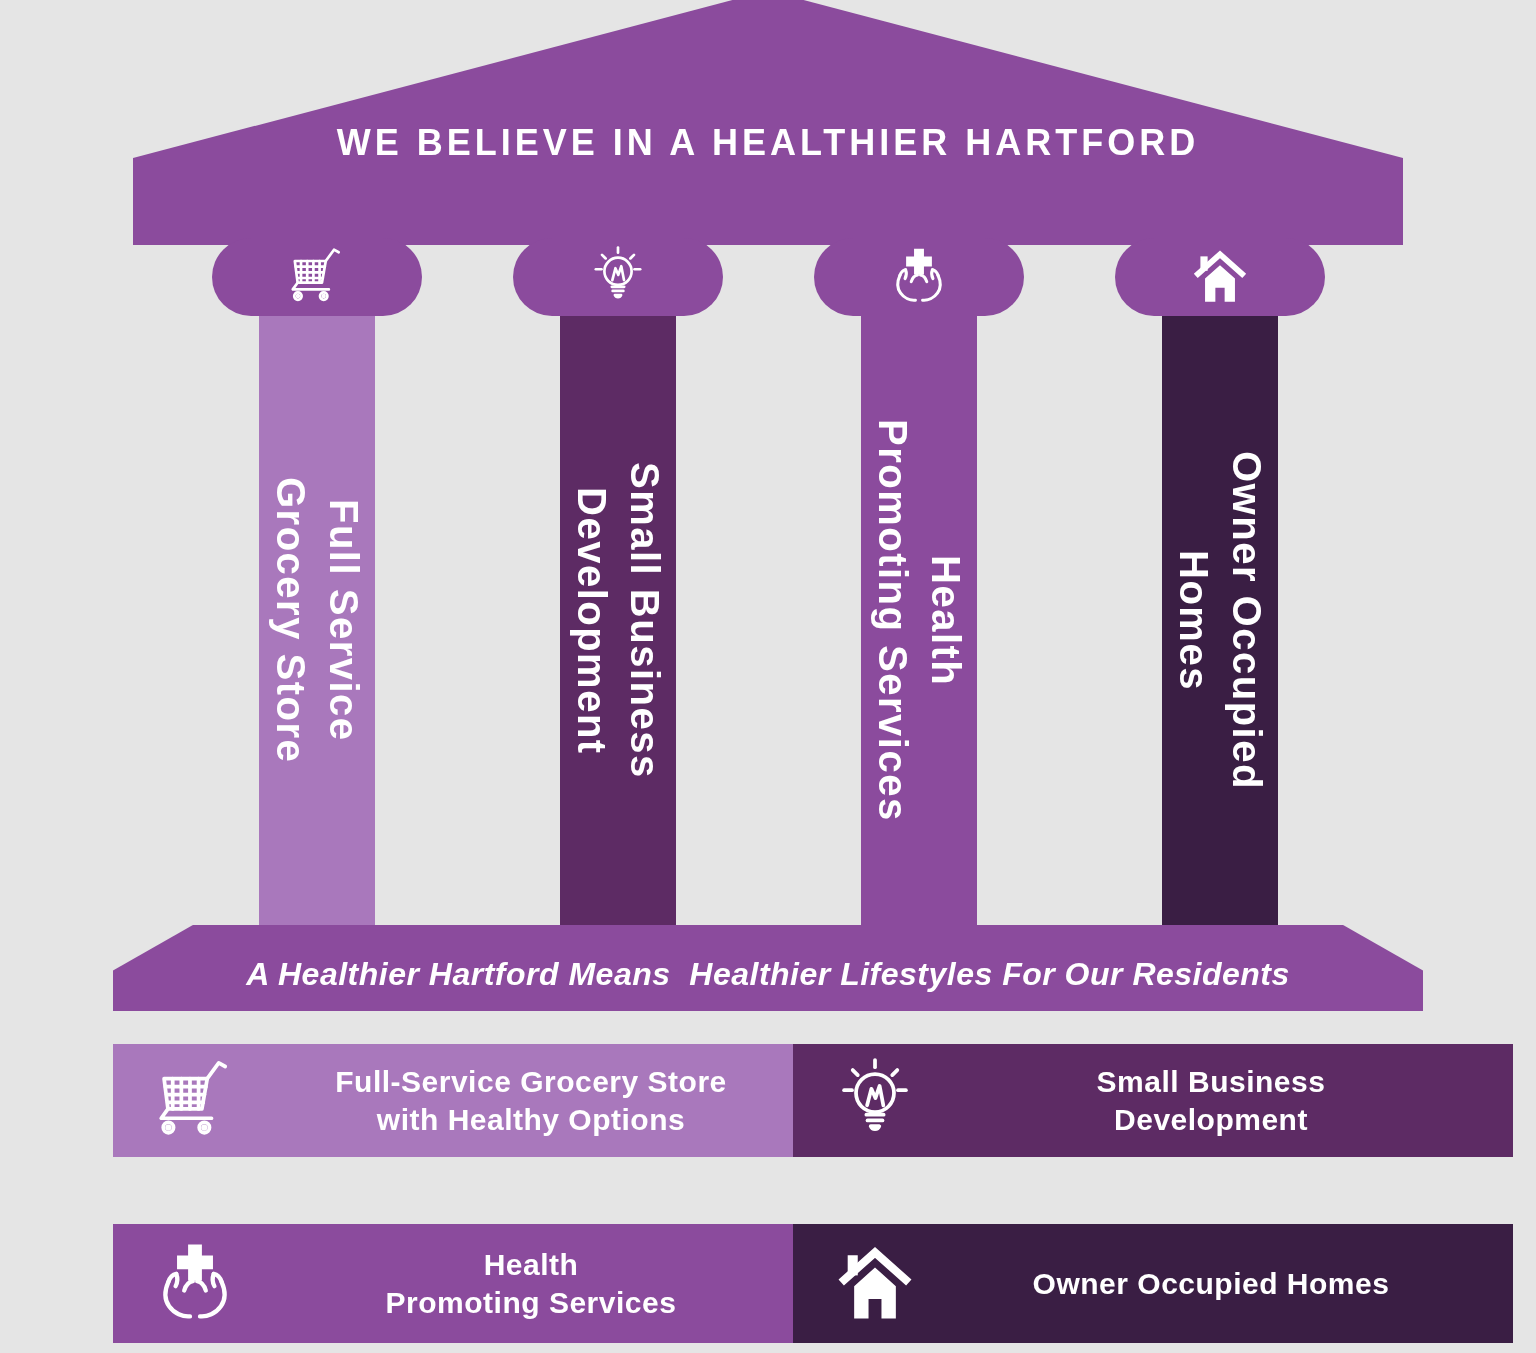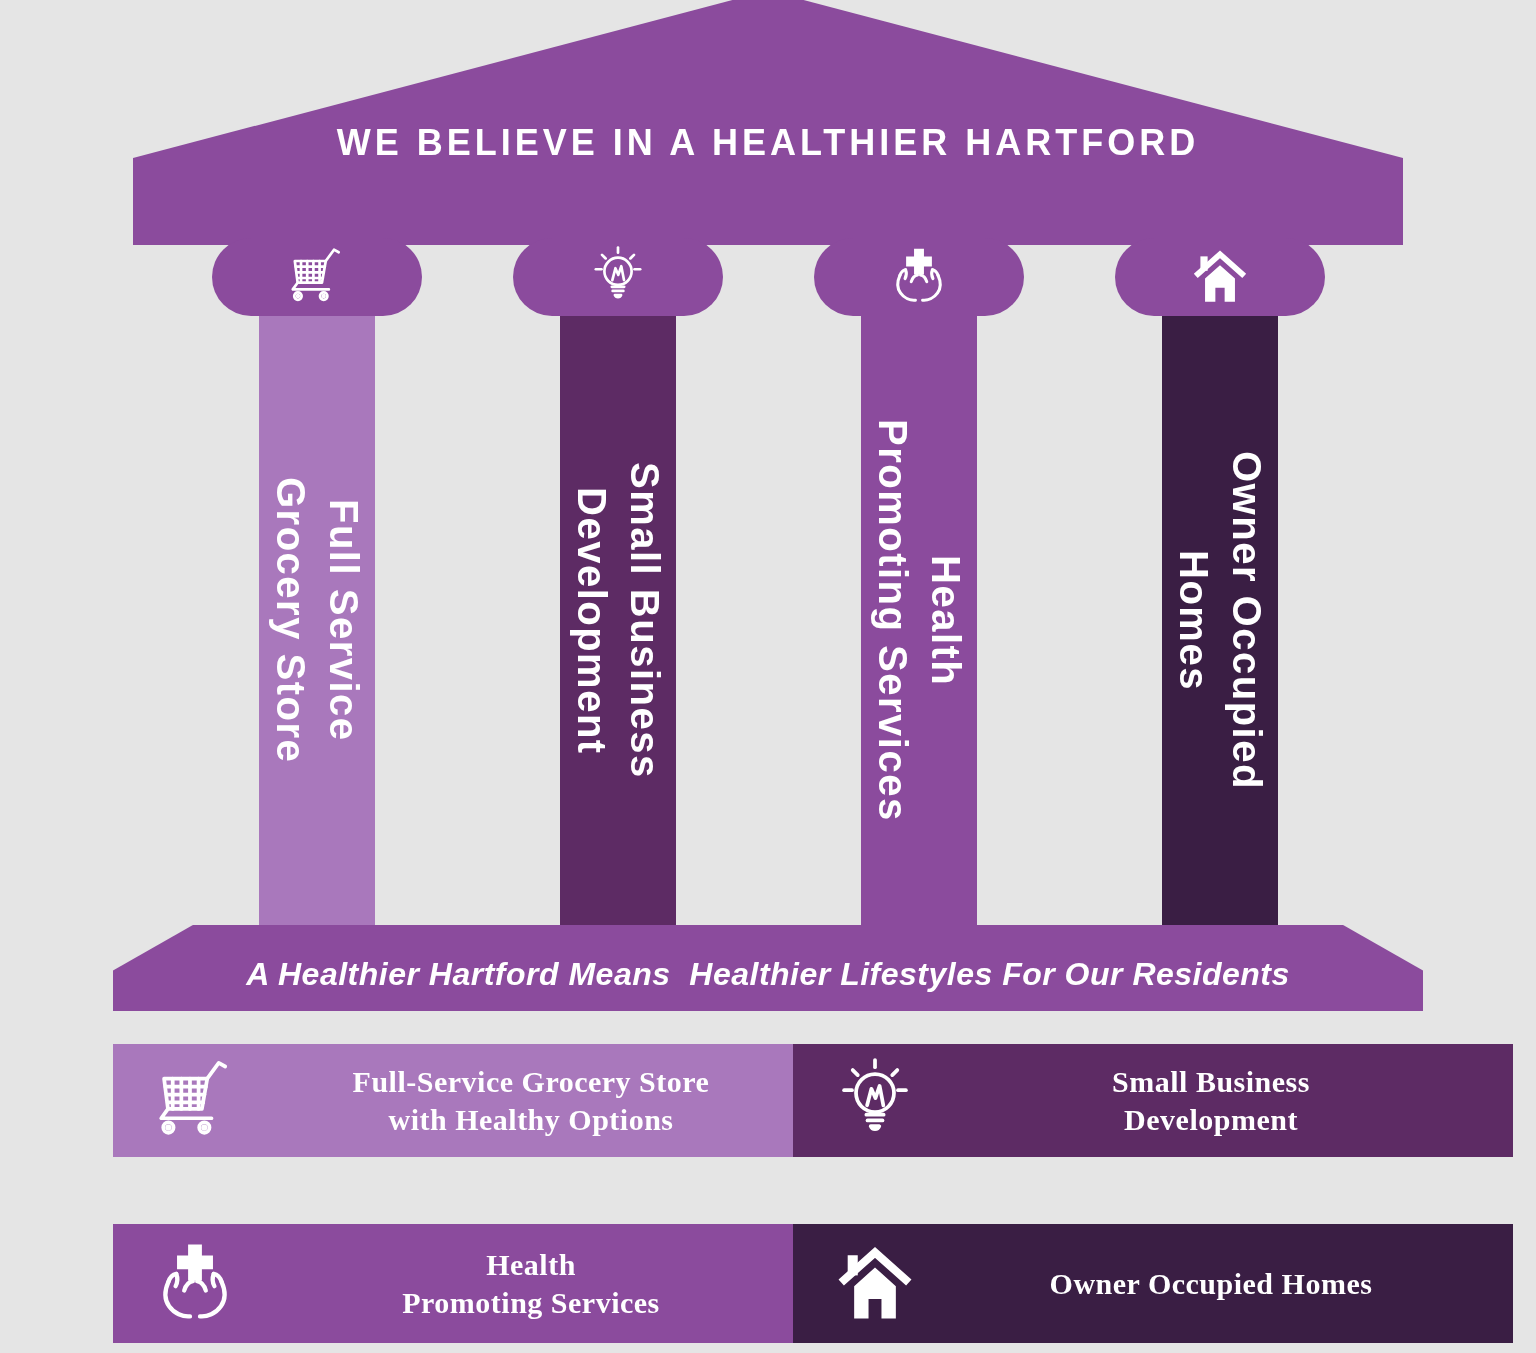--- a/index.html
+++ b/index.html
@@ -26,21 +26,21 @@
   
   .base-band{position:absolute;left:113px;top:925px;width:1310px;height:86px;
              clip-path:polygon(6.1% 0,93.9% 0,100% 53%,100% 100%,0 100%,0 53%);
              display:flex;align-items:center;justify-content:center;
              box-sizing:border-box;padding-top:12px;}
   .base-caption{margin:0;color:#ffffff;font-style:italic;font-weight:bold;
                 font-size:32px;white-space:pre-wrap;letter-spacing:0.5px;}
 
   
   .legend-box{position:absolute;width:720px;display:flex;align-items:center;
-              box-sizing:border-box;padding-left:36px;padding-right:12px;font-family:Liberation Serif, serif;}
+              box-sizing:border-box;padding-left:36px;padding-right:12px;}
   .row-1{top:1044px;height:113px}.row-2{top:1224px;height:119px}
   .box-1,.box-3{left:113px}.box-2,.box-4{left:793px}
   .legend-box .icon{width:92px;height:92px;flex:none;}
   .box-label{flex:1;text-align:center;color:#ffffff;font-weight:bold;font-size:30px;
              line-height:1.25;white-space:pre-line;letter-spacing:0.5px;}
 
   .svg-defs{position:absolute;width:0;height:0;overflow:hidden;}
 </style>
 </head>
 <body>

